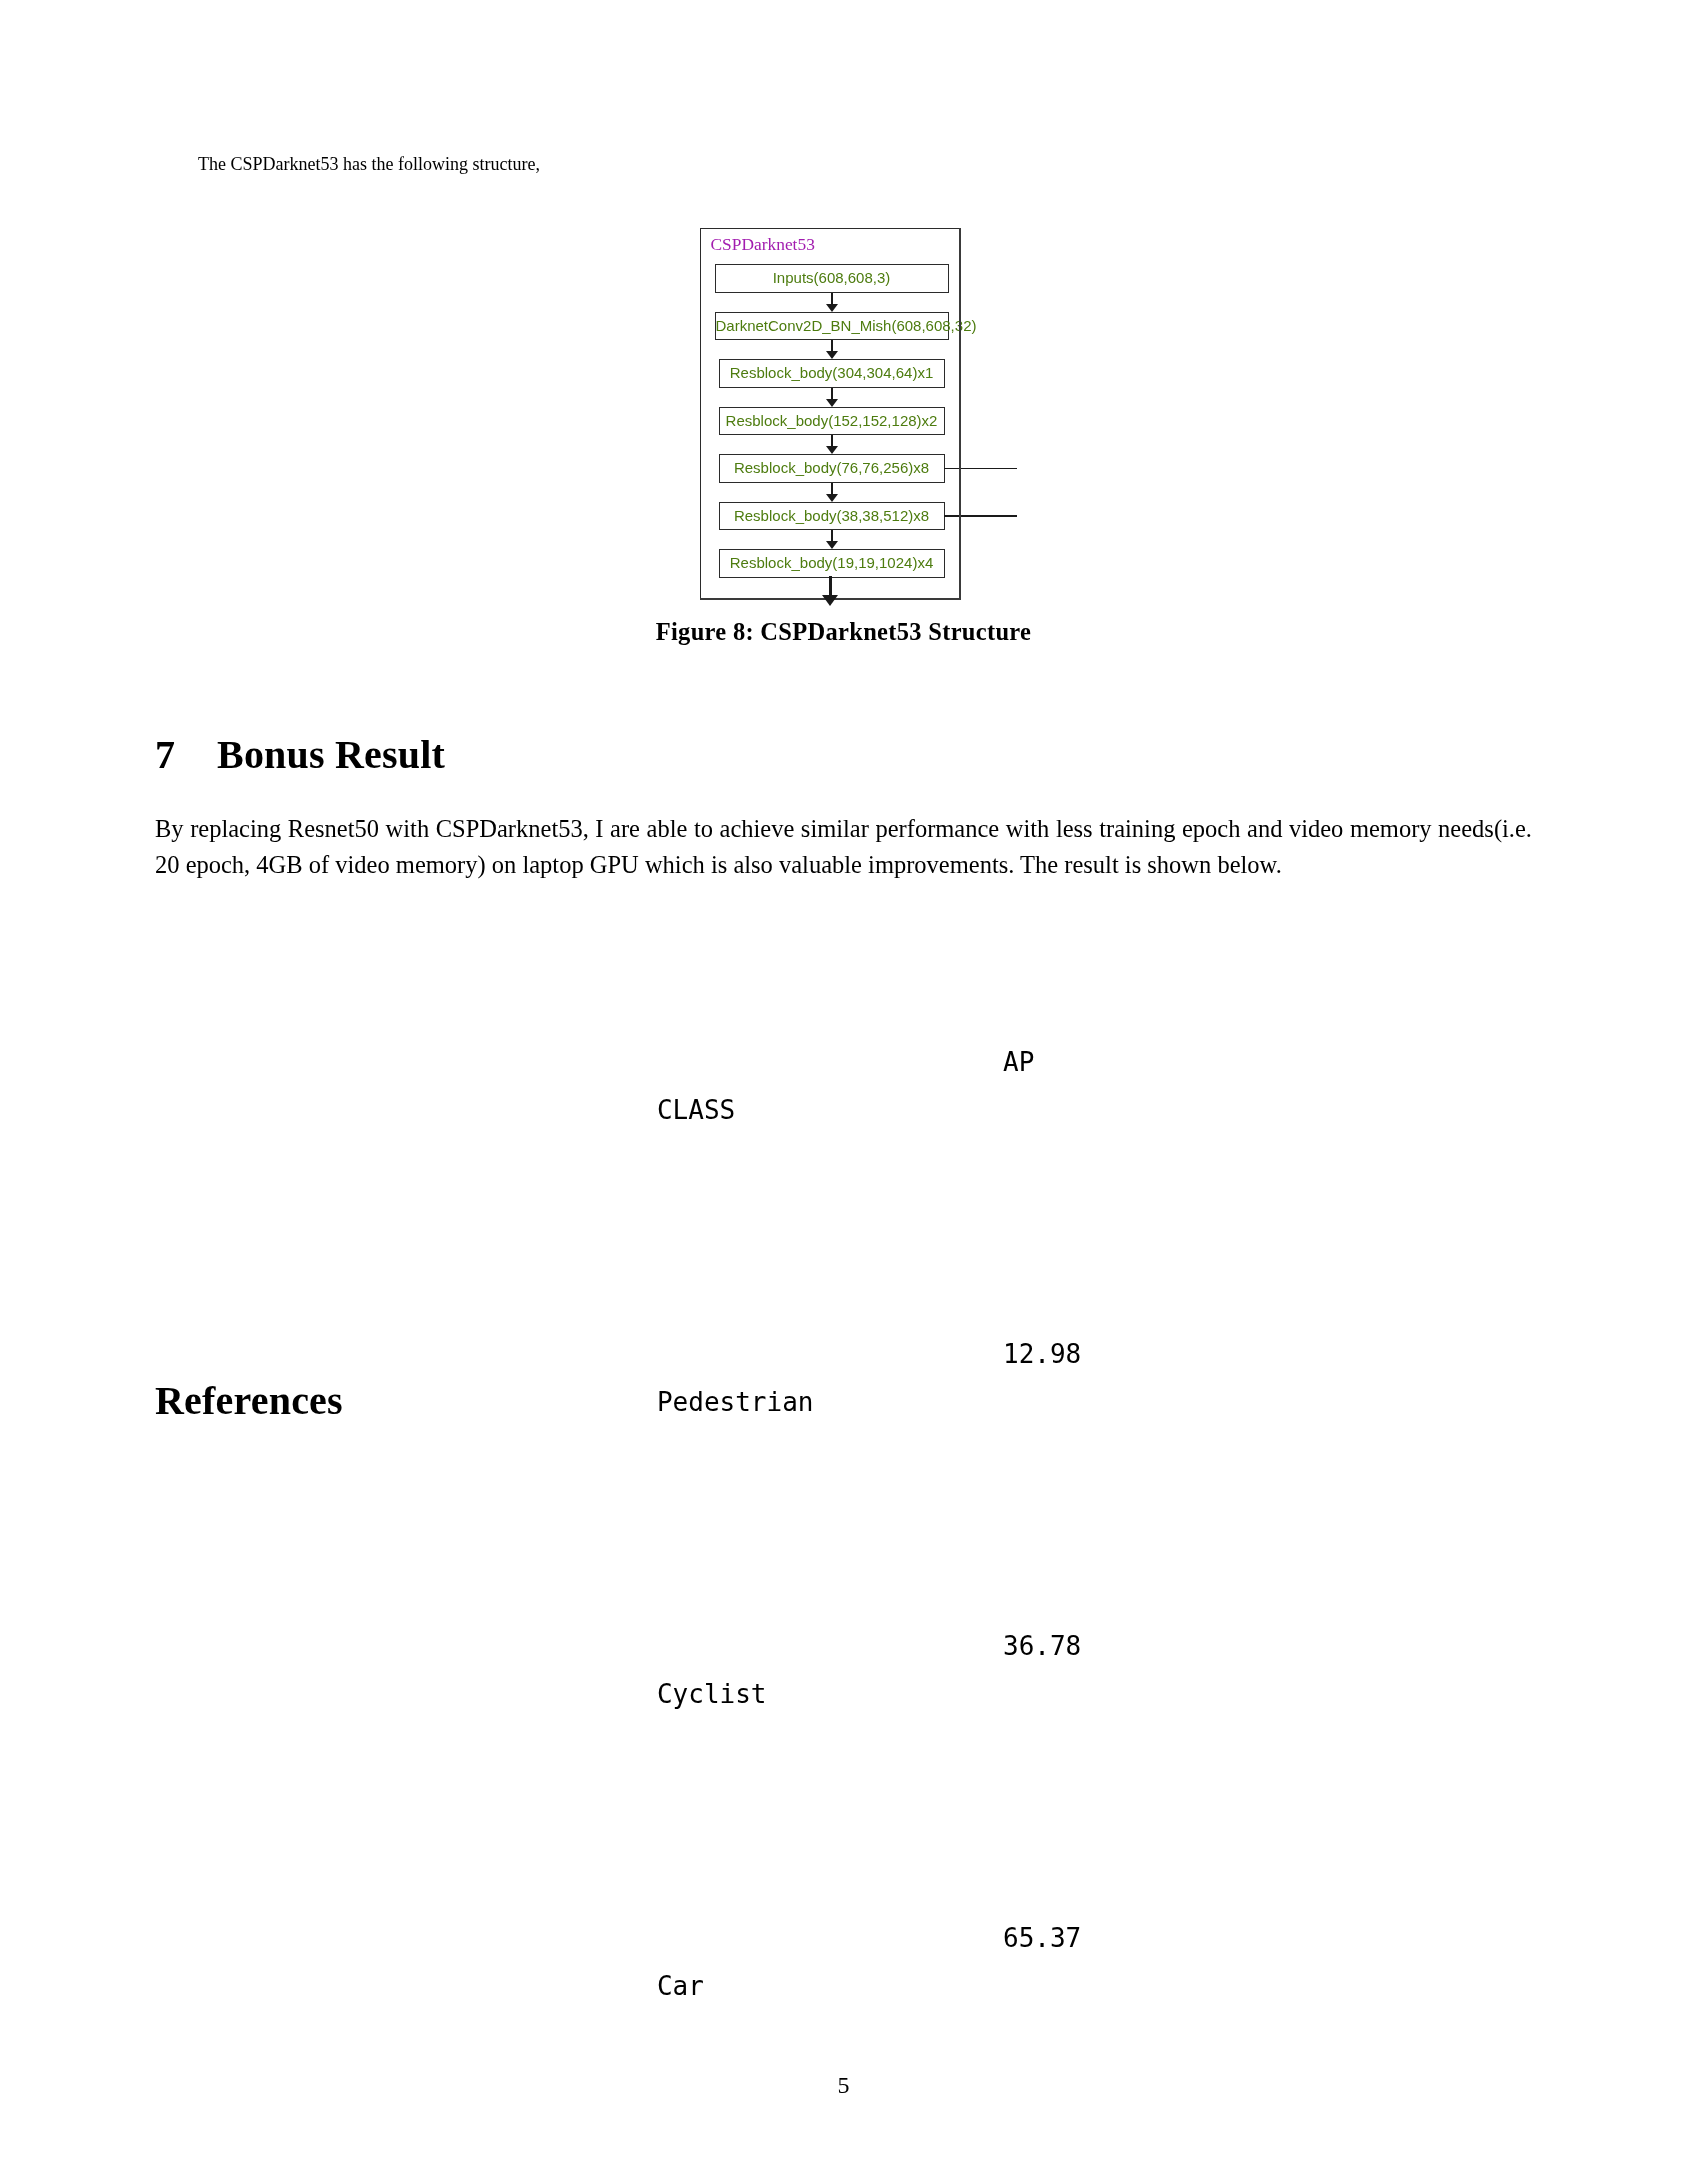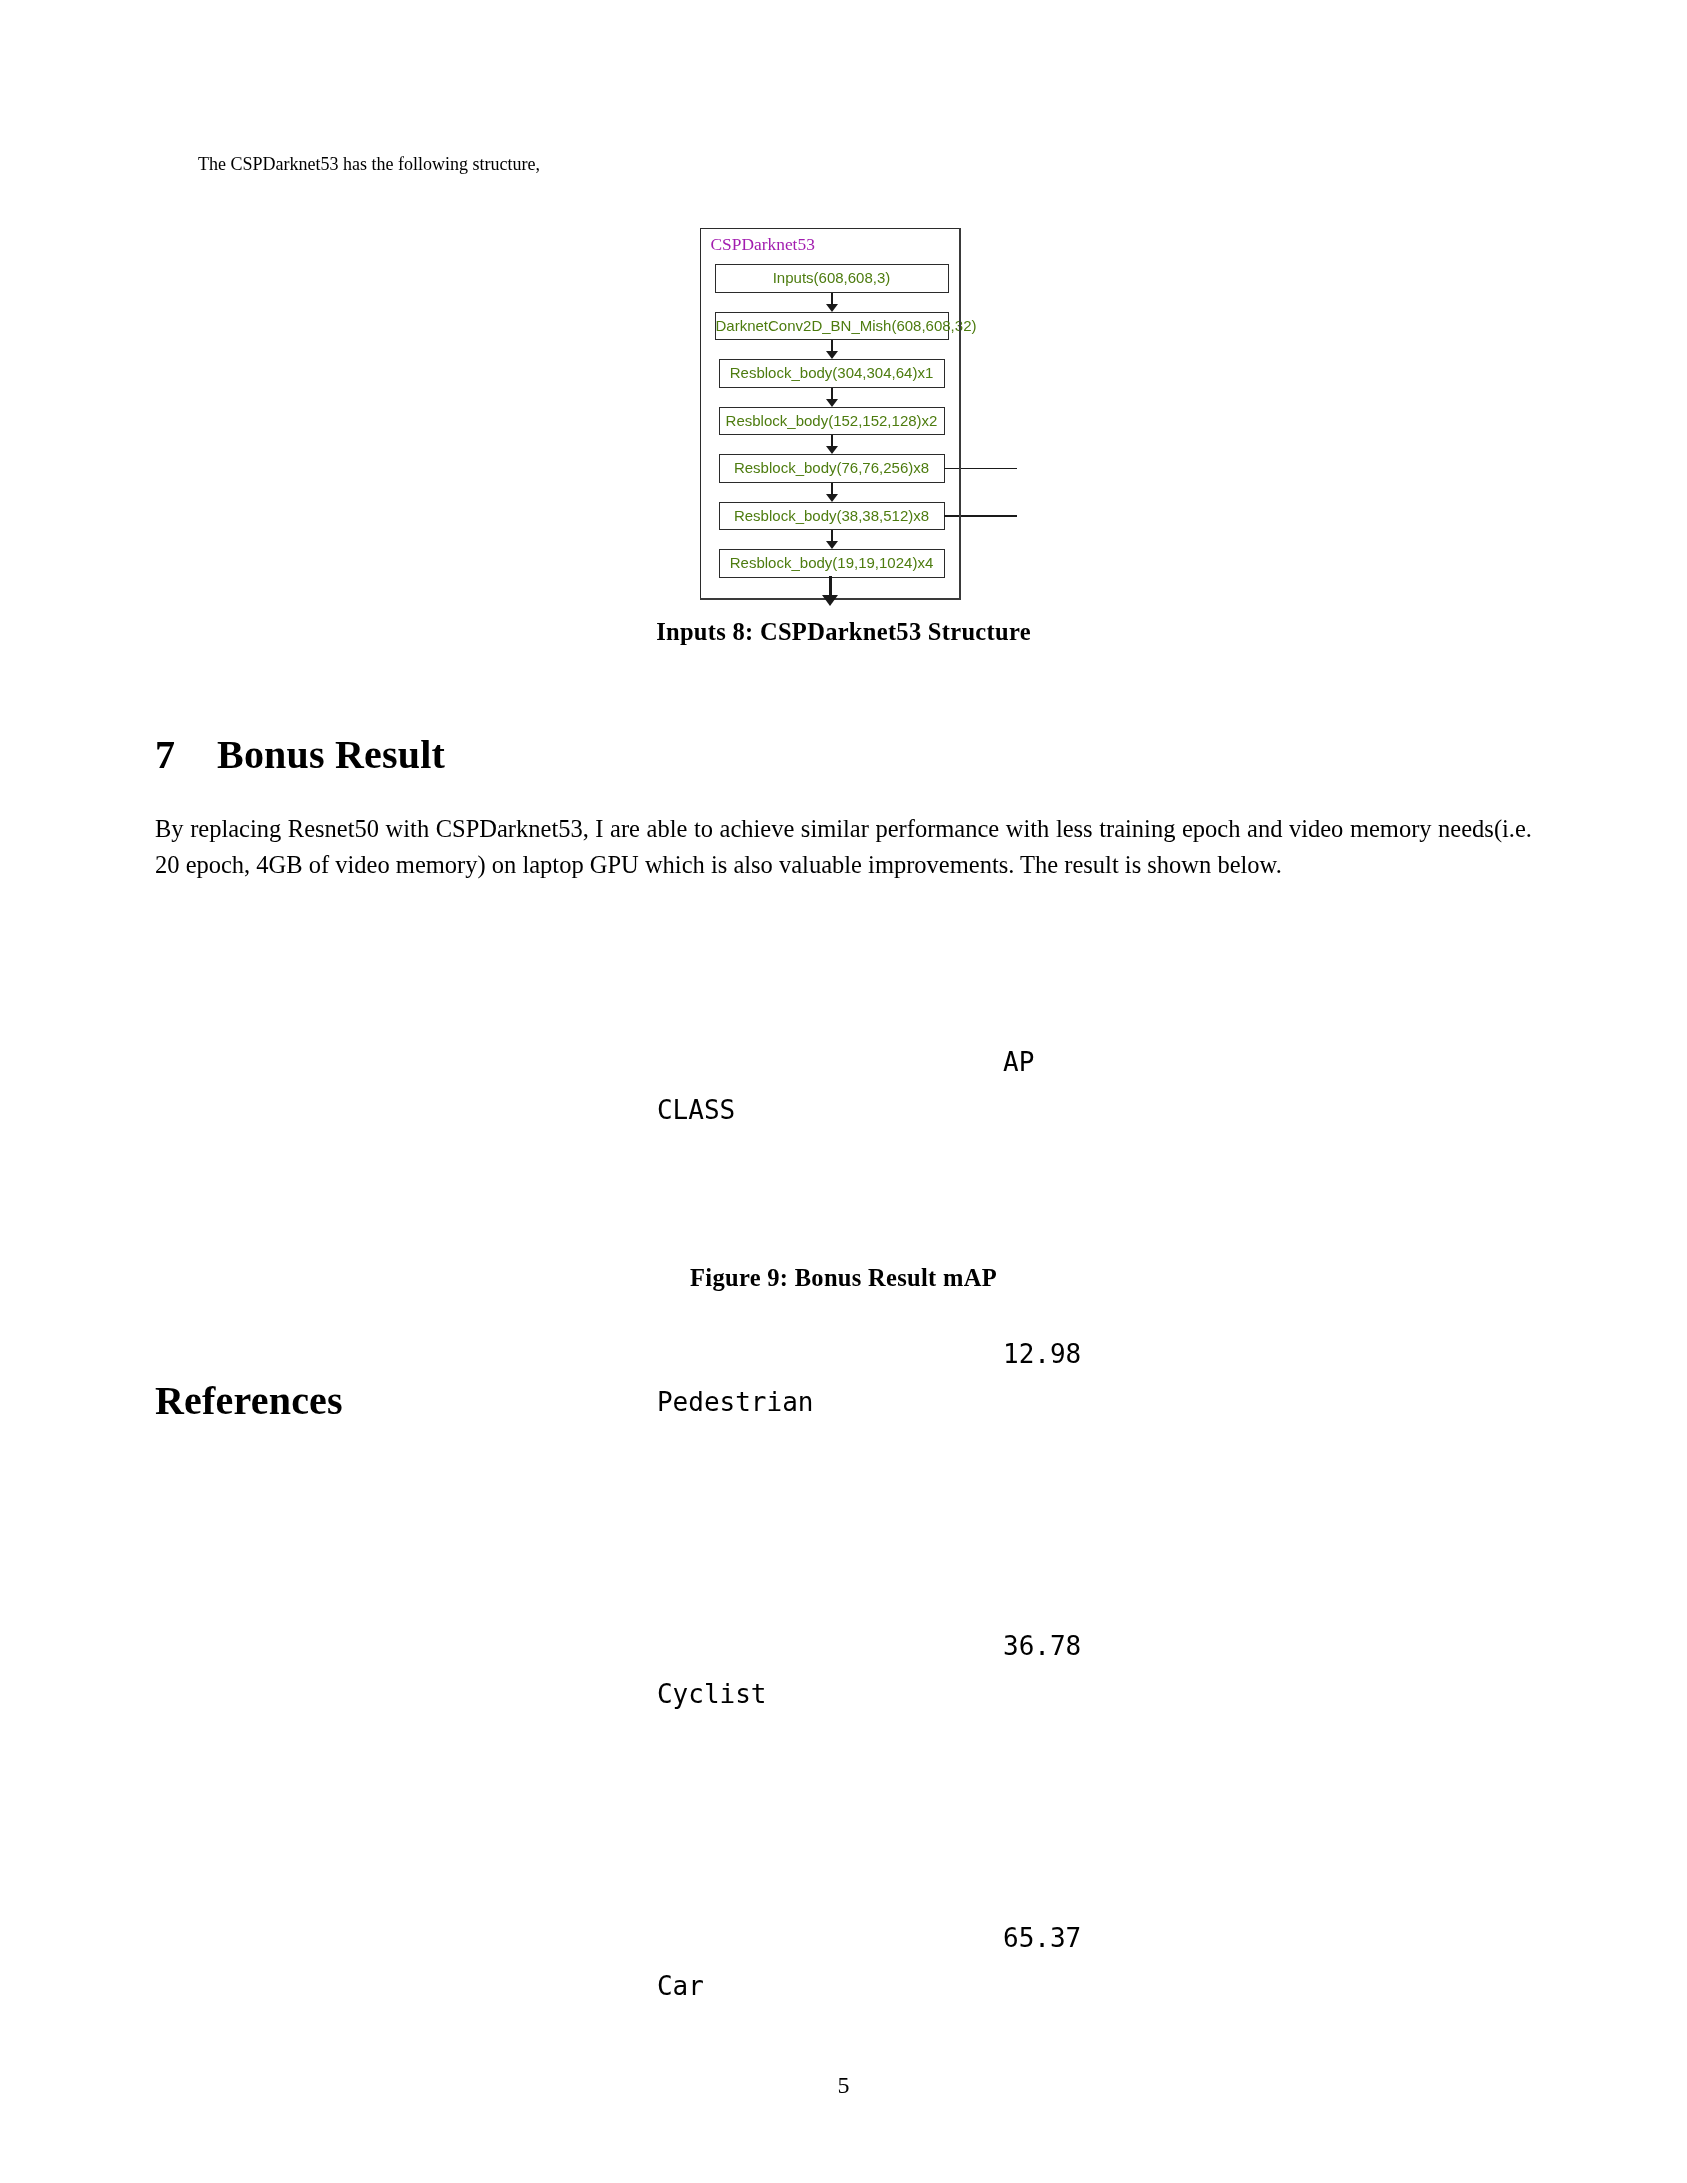--- a/index.html
+++ b/index.html
@@ -304,21 +304,21 @@
 
       <div class="node w-mid">Resblock_body(19,19,1024)x4</div>
 
     </div>
   </div>
   <div class="rail"></div>
   <div class="rail-bottom"></div>
   <div class="exit-arrow"></div>
   <div class="exit-arrow-head"></div>
 
-  <div class="fig8-caption">Inputs 8: CSPDarknet53 Structure</div>
+  <div class="fig8-caption">Figure 8: CSPDarknet53 Structure</div>
 
   <div class="section-heading">
     <span class="num">7</span><span>Bonus Result</span>
   </div>
 
   <div class="body-par">By replacing Resnet50 with CSPDarknet53, I are able to achieve similar performance with less training epoch and video memory needs(i.e. 20 epoch, 4GB of video memory) on laptop GPU which is also valuable improvements. The result is shown below.</div>
 
   <div class="result-block">
     <span class="result-row">
       <span class="cls">CLASS</span>
@@ -337,20 +337,19 @@
       <span class="ap">65.37</span>
     </span>
     <span class="result-row">
       <span class="cls">Truck</span>
       <span class="ap">40.57</span>
     </span>
     
     
   </div>
 
-  <div class="fig9-caption">Figure 9: Bonus Result mAP</div>
 
   <div class="refs-heading">References</div>
 
   <div class="page-number">5</div>
 
 </div>
 
 
 </body></html>

